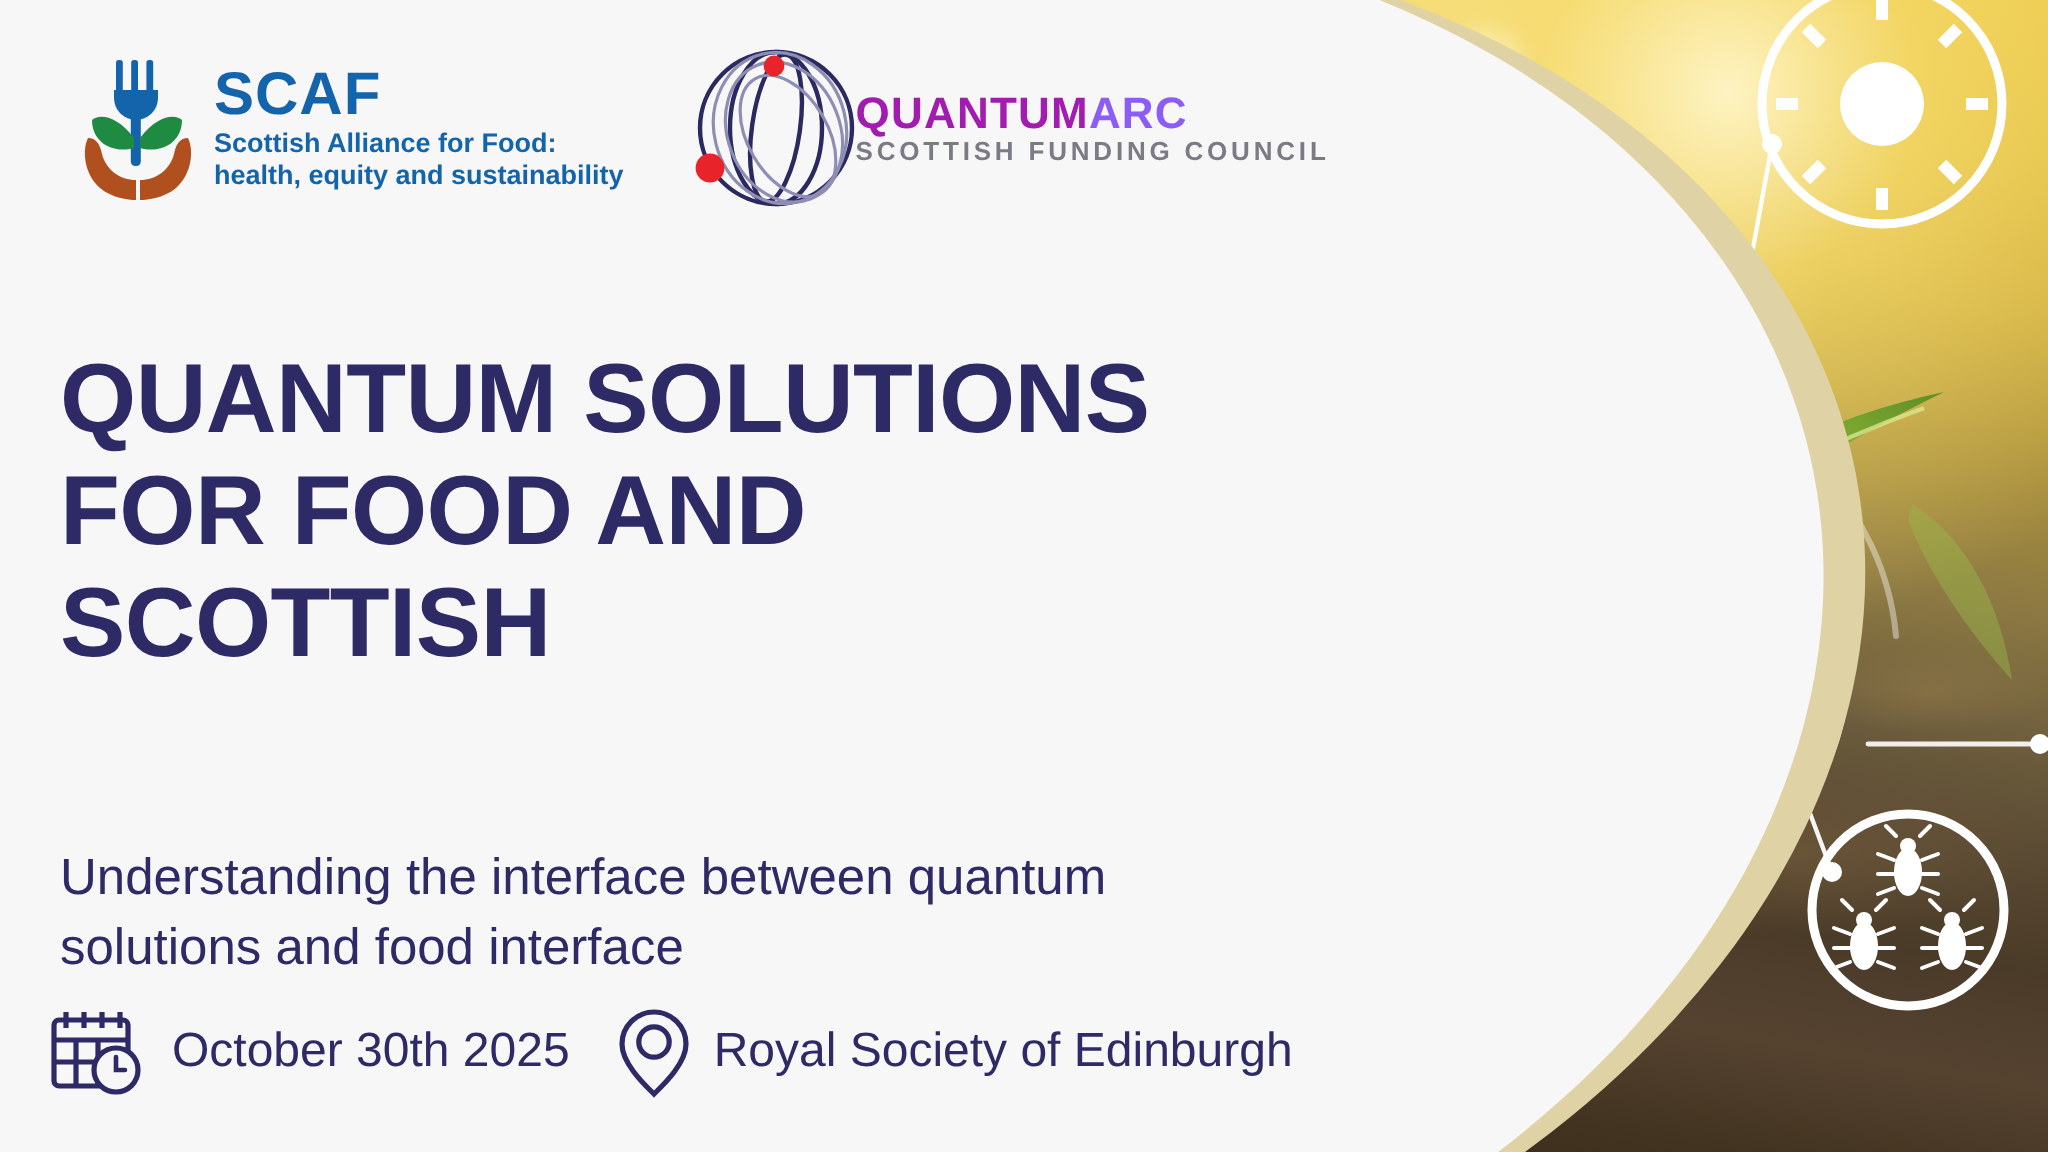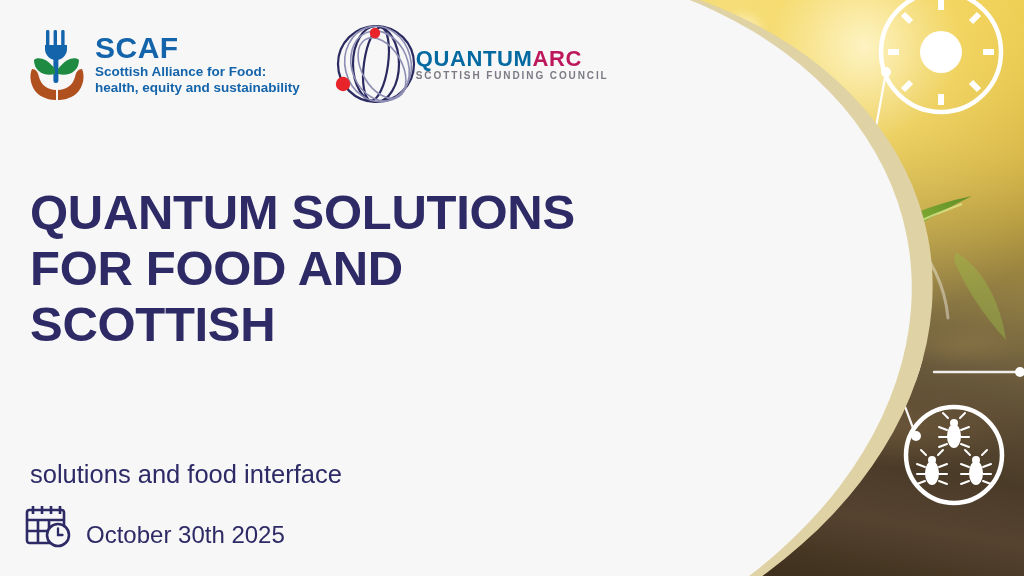--- a/index.html
+++ b/index.html
@@ -70,54 +70,54 @@
     background:#f7f7f7;
     border-top-right-radius:100% 56%;
     border-bottom-right-radius:100% 56%;
     transform:rotate(-11deg);
   }
 
   
   .overlay{position:absolute;inset:0;}
 
   
-  .logos{position:absolute;left:28px;top:16px;display:flex;align-items:center;gap:28px;}
+  .logos{position:absolute;left:40px;top:16px;display:flex;align-items:center;gap:28px;}
   .scaf-logo{display:flex;align-items:center;gap:9px;}
   .scaf-text{line-height:1;}
   .scaf-word{
     font-size:30px;font-weight:bold;color:#1464ab;letter-spacing:.5px;
     font-family:"Liberation Sans", sans-serif;display:block;margin-bottom:1px;
   }
   .scaf-tag{
     font-size:13.5px;font-weight:bold;color:#1464ab;line-height:1.16;display:block;
   }
   .qarc-logo{display:flex;align-items:center;gap:4px;position:relative;}
   .qarc-text{line-height:1;padding-left:2px;}
   .qarc-word{font-size:22px;font-weight:bold;letter-spacing:.6px;display:block;}
-  .qarc-q{color:#0369a1;}
-  .qarc-a{color:#be185d;}
+  .qarc-q{color:#a21caf;}
+  .qarc-a{color:#8b5cf6;}
   .qarc-sub{
-    font-size:10px;color:#7b7b86;letter-spacing:1.9px;font-weight:bold;
+    font-size:13px;color:#7b7b86;letter-spacing:1.9px;font-weight:bold;
     display:block;margin-top:1px;text-align:center;
   }
 
   .title{
-    position:absolute;left:30px;top:152px;width:600px;
+    position:absolute;left:30px;top:140px;width:600px;
     font-size:49px;line-height:1.14;font-weight:bold;
     color:#2d2a66;letter-spacing:-.3px;
     font-family:"Liberation Sans", sans-serif;
   }
   .subtitle{
     position:absolute;left:30px;top:396px;width:640px;
     font-size:25.5px;line-height:1.38;color:#2d2a66;font-weight:normal;
   }
   .meta{
     position:absolute;left:24px;top:503px;display:flex;align-items:center;gap:24px;
   }
-  .meta-item{display:flex;align-items:flex-end;gap:12px;}
+  .meta-item{display:flex;align-items:center;gap:12px;}
   .meta-text{font-size:24px;color:#2d2a66;}
   .icon-wrap{display:flex;align-items:center;justify-content:center;}
 </style>
 </head>
 <body>
 
 <div id="poster">
 
   <div class="art-panel">
 
@@ -330,21 +330,21 @@
     </div>
   </div>
 
   <h1 class="title">
     <span>QUANTUM SOLUTIONS</span><br>
     <span>FOR FOOD AND</span><br>
     <span>SCOTTISH</span>
   </h1>
 
   <p class="subtitle">
-    <br>
+    <span>Understanding the interface between quantum</span><br>
     <span>solutions and food interface</span>
   </p>
 
   <div class="meta">
 
     <div class="meta-item">
       <span class="icon-wrap">
         <svg width="50" height="46" viewBox="0 0 50 46">
           <g fill="none" stroke="#2d2a66" stroke-width="2.6">
             <rect x="3" y="7" width="37" height="33" rx="2.5"></rect>
@@ -359,15 +359,24 @@
           </g>
           <circle cx="34" cy="32" r="11" fill="#f7f7f7" stroke="#2d2a66" stroke-width="2.6"></circle>
           <g stroke="#2d2a66" stroke-width="2.3" stroke-linecap="round" fill="none">
             <path d="M34 25.5 V32 H38.5"></path>
           </g>
         </svg>
       </span>
       <span class="meta-text">October 30th 2025</span>
     </div>
 
+    <div class="meta-item">
+      <span class="icon-wrap">
+        <svg width="36" height="46" viewBox="0 0 36 46">
+          <path d="M18 3 C26.8 3 34 10.2 34 19 C34 29 22 40 18 44 C14 40 2 29 2 19 C2 10.2 9.2 3 18 3 Z" fill="none" stroke="#2d2a66" stroke-width="2.6"></path>
+          <circle cx="18" cy="18" r="7.6" fill="none" stroke="#2d2a66" stroke-width="2.6"></circle>
+        </svg>
+      </span>
+      <span class="meta-text">Royal Society of Edinburgh</span>
+    </div>
   </div>
 
 </div>
 
 </body></html>

